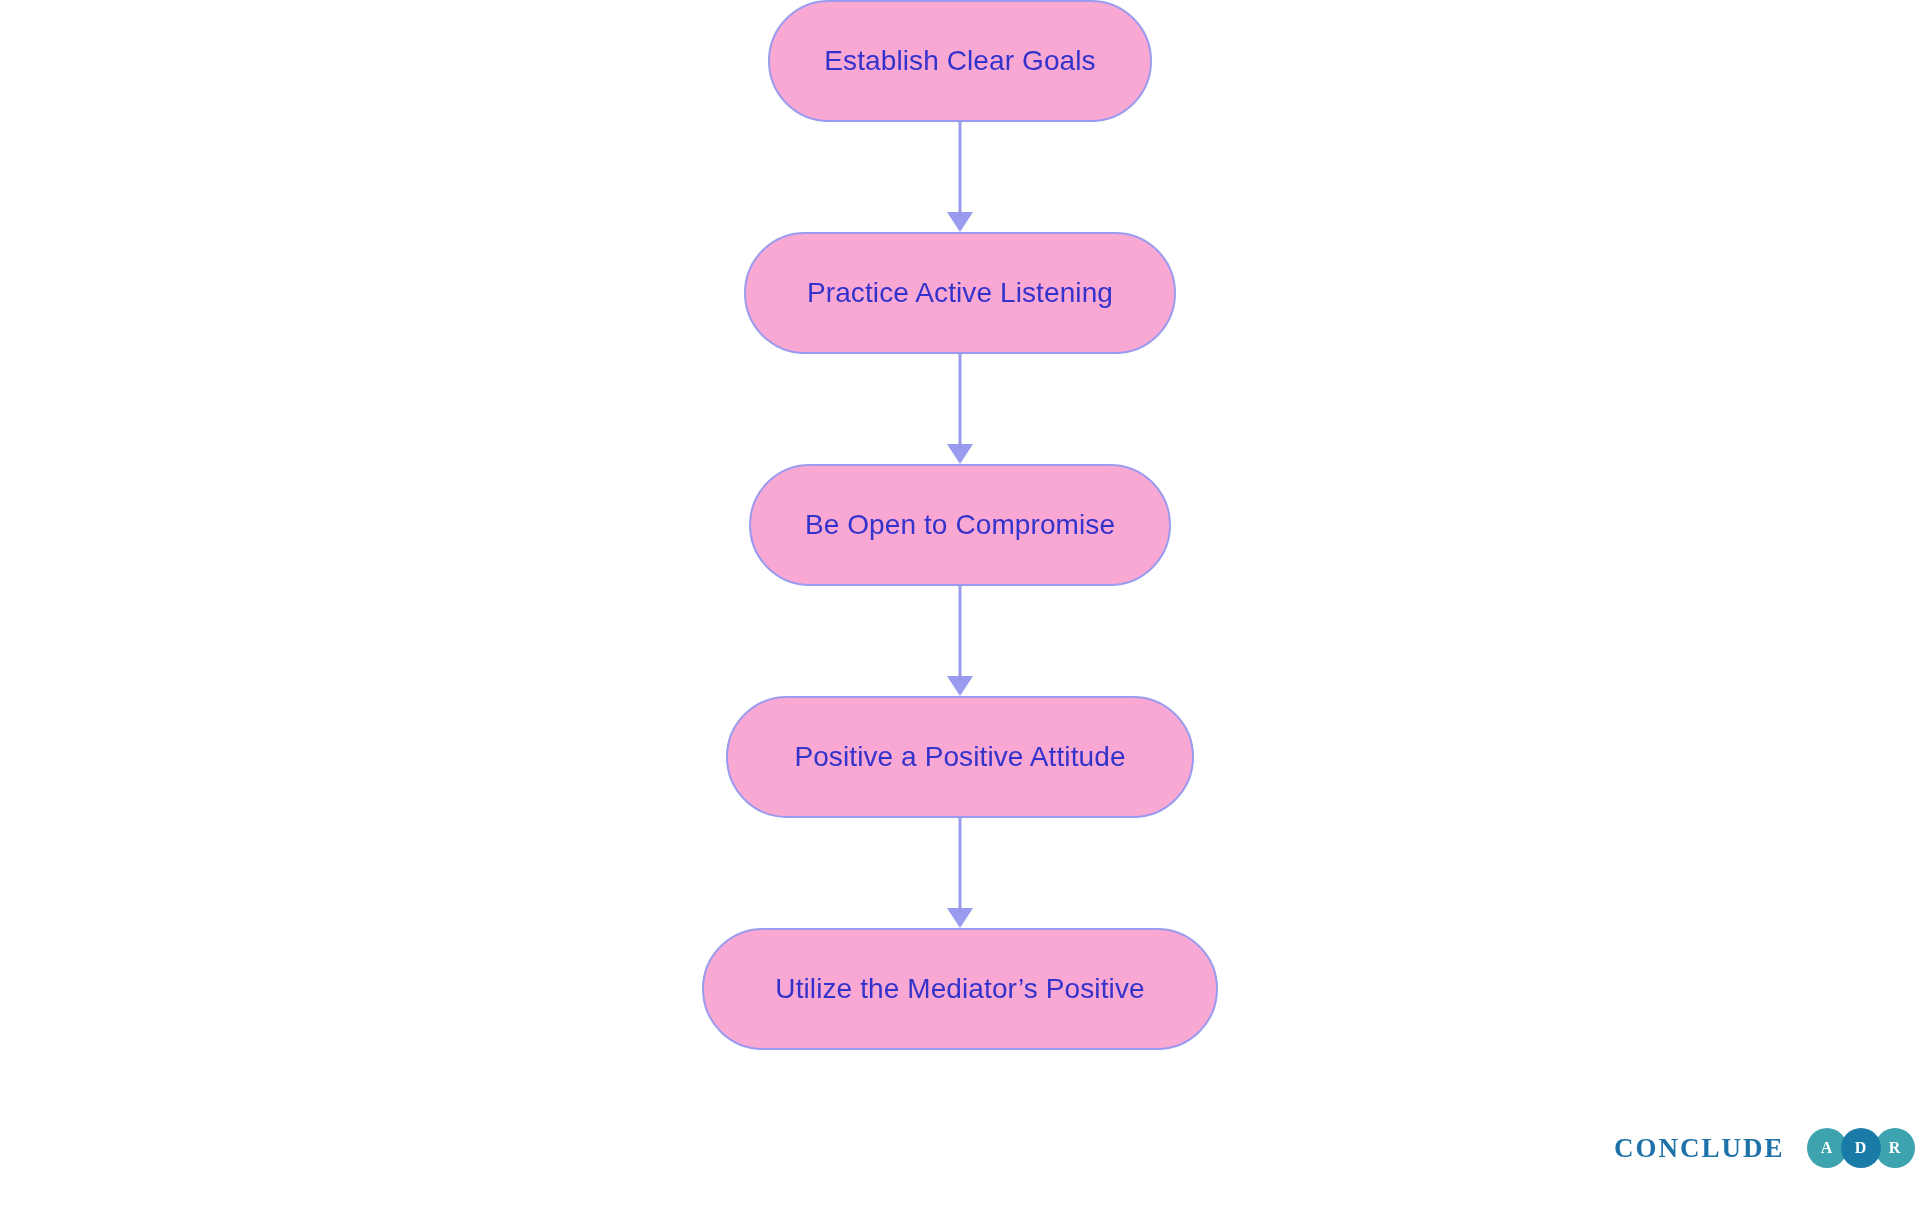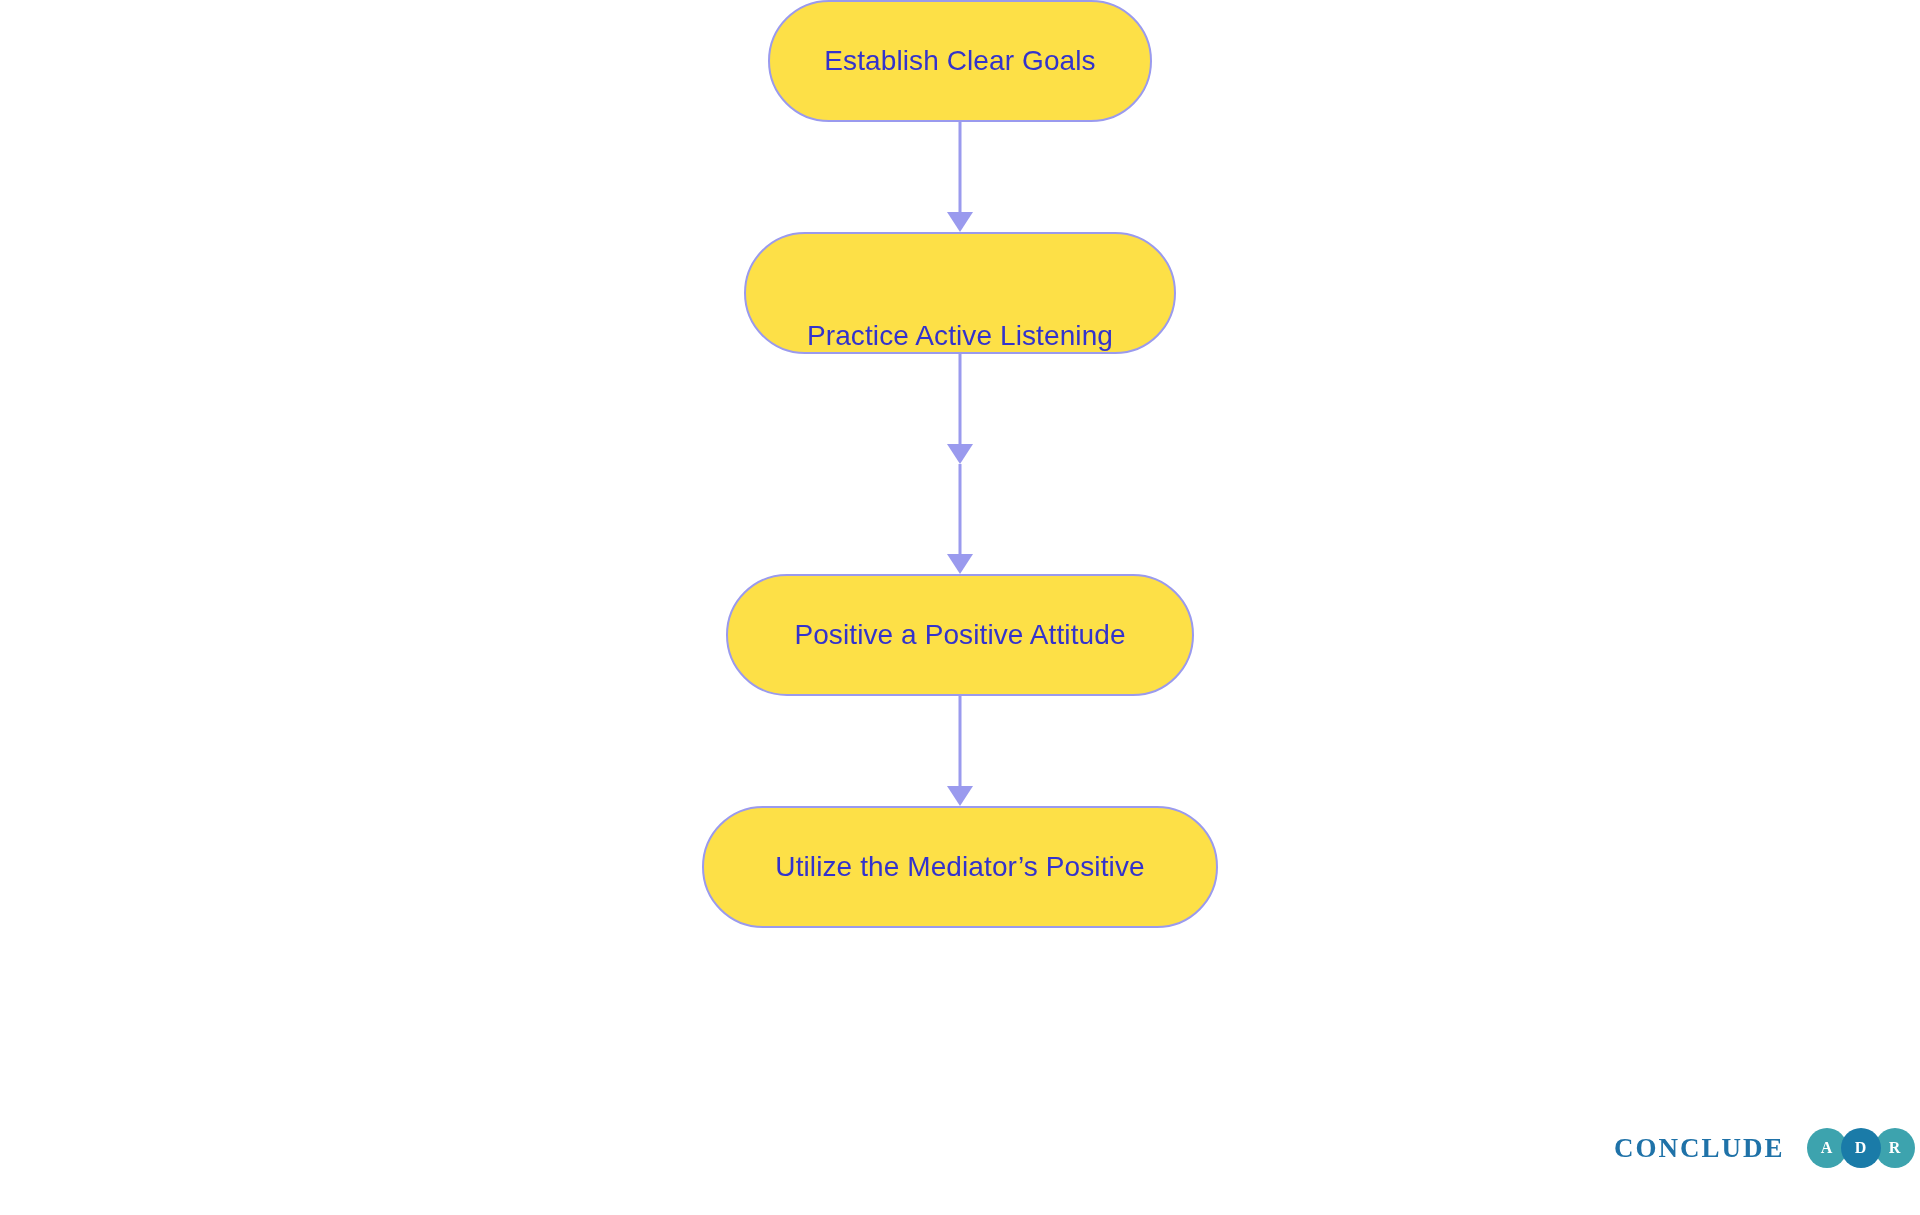--- a/index.html
+++ b/index.html
@@ -28,37 +28,37 @@
     left: 0;
     top: 0;
     width: 1920px;
     display: flex;
     flex-direction: column;
     align-items: center;
   }
 
   .node {
     box-sizing: border-box;
-    background: #fde047;
+    background: #f9a8d4;
     border: 2px solid #9a9aee;
     border-radius: 999px;
     color: #3333cc;
     display: flex;
     align-items: center;
     justify-content: center;
     font-family: "Liberation Sans", sans-serif;
     font-size: 28px;
     font-weight: 400;
     letter-spacing: 0.1px;
     height: 122px;
     white-space: nowrap;
   }
 
   .node-0 { width: 384px; }
-  .node-1 { width: 432px; align-items: flex-end; }
+  .node-1 { width: 432px; }
   .node-2 { width: 422px; }
   .node-3 { width: 468px; }
   .node-4 { width: 516px; }
 
   .connector {
     width: 26px;
     height: 110px;
     position: relative;
   }
   .connector .stem {
@@ -140,20 +140,23 @@
 
     <div class="node node-1">
       <span>Practice Active Listening</span>
     </div>
 
     <div class="connector">
       <div class="stem"></div>
       <div class="head"></div>
     </div>
 
+    <div class="node node-2">
+      <span>Be Open to Compromise</span>
+    </div>
 
     <div class="connector">
       <div class="stem"></div>
       <div class="head"></div>
     </div>
 
     <div class="node node-3">
       <span>Positive a Positive Attitude</span>
     </div>
 

